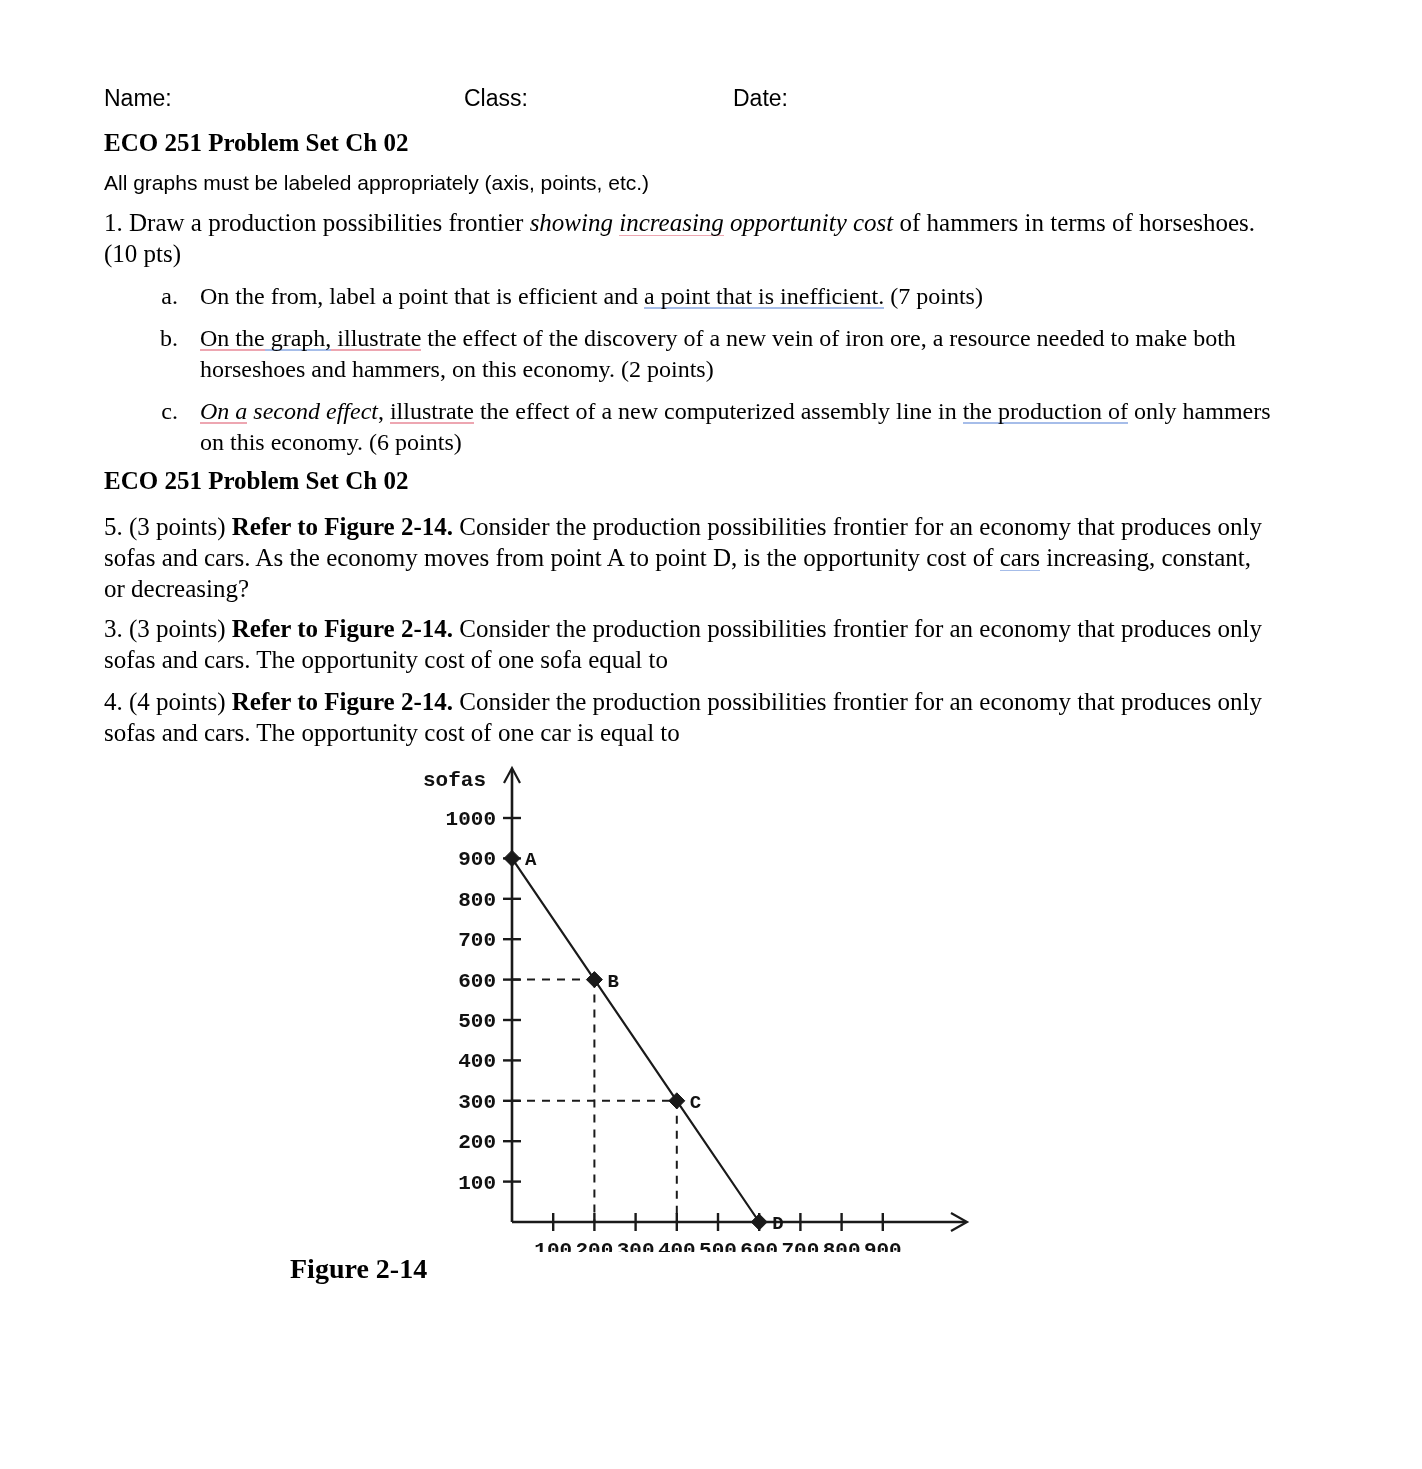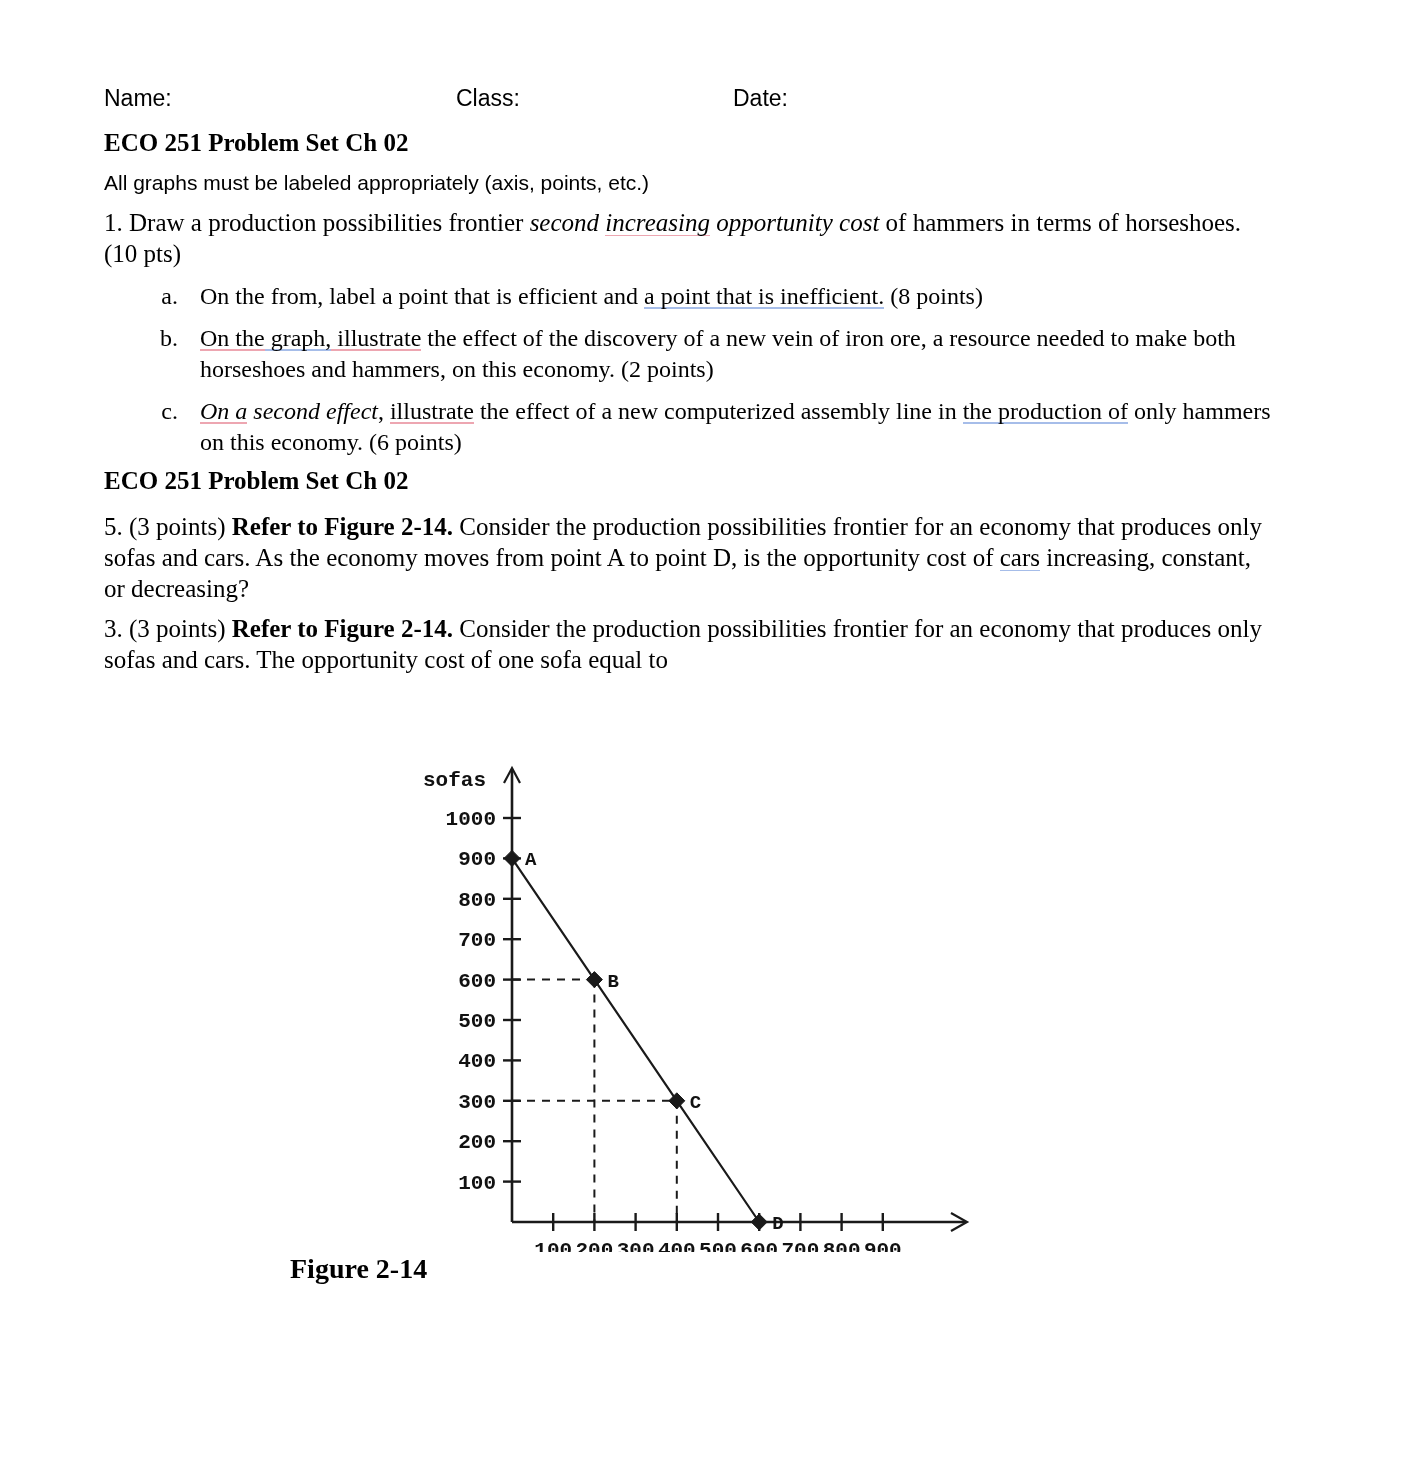--- a/index.html
+++ b/index.html
@@ -29,21 +29,21 @@
     left: 104px;
     top: 82px;
     width: 1200px;
     height: 32px;
     font-family: "Liberation Sans", sans-serif;
     font-size: 23px;
     line-height: 32px;
     white-space: nowrap;
   }
   .hdr-name { position: absolute; left: 0px;   top: 0; }
-  .hdr-class{ position: absolute; left: 352px; top: 0; text-align: center; }
+  .hdr-class{ position: absolute; left: 360px; top: 0; text-align: center; }
   .hdr-date { position: absolute; left: 629px; top: 0; }
 
   .doc-title {
     position: absolute;
     left: 104px;
     top: 128px;
     font-family: "Liberation Serif", serif;
     font-weight: bold;
     font-size: 25px;
     line-height: 30px;
@@ -163,44 +163,45 @@
   <div class="hdr-row">
     <span class="hdr-name">Name:</span>
     <span class="hdr-class">Class:</span>
     <span class="hdr-date">Date:</span>
   </div>
 
   <div class="doc-title">ECO 251 Problem Set Ch 02</div>
   <div class="doc-subtitle">All graphs must be labeled appropriately (axis, points, etc.)</div>
 
   <div class="q q1">
-    <span>1.</span><span> </span><span>Draw a production possibilities frontier </span><i class="it">second </i><i class="it u-pink">increasing</i><i class="it"> opportunity cost</i><span> of hammers in terms of horseshoes. (10 pts)</span>
+    <span>1.</span><span> </span><span>Draw a production possibilities frontier </span><i class="it">showing </i><i class="it u-pink">increasing</i><i class="it"> opportunity cost</i><span> of hammers in terms of horseshoes. (10 pts)</span>
   </div>
 
   <div class="listitem item-a">
     <span class="li-marker">a.</span>
-    <span class="li-body"><span>On the from, label a point that is efficient and </span><span class="u-blue">a point that is inefficient.</span><span> (8 points)</span></span>
+    <span class="li-body"><span>On the from, label a point that is efficient and </span><span class="u-blue">a point that is inefficient.</span><span> (7 points)</span></span>
   </div>
 
   <div class="listitem item-b">
     <span class="li-marker">b.</span>
     <span class="li-body"><span class="u-pink">On the</span><span class="u-blue"> graph,</span><span class="u-pink"> illustrate</span><span> the effect of the discovery of a new vein of iron ore, a resource needed to make both horseshoes and hammers, on this economy. (2 points)</span></span>
   </div>
 
   <div class="listitem item-c">
     <span class="li-marker">c.</span>
     <span class="li-body"><i class="it u-pink">On a</i><i class="it"> second effect</i><span>, </span><span class="u-pink">illustrate</span><span> the effect of a new computerized assembly line in </span><span class="u-blue">the production of</span><span> only hammers on this economy. (6 points)</span></span>
   </div>
 
   <div class="section-title">ECO 251 Problem Set Ch 02</div>
 
   <div class="q q2"><span>5. (3 points) </span><b class="bd">Refer to Figure 2-14.</b><span> Consider the production possibilities frontier for an economy that produces only sofas and cars. As the economy moves from point A to point D, is the opportunity cost of </span><span class="u-blue">cars</span><span> increasing, constant, or decreasing?</span></div>
 
   <div class="q q3"><span>3. (3 points) </span><b class="bd">Refer to Figure 2-14.</b><span> Consider the production possibilities frontier for an economy that produces only sofas and cars. The opportunity cost of one sofa equal to</span></div>
 
+  <div class="q q4"><span>4. (4 points) </span><b class="bd">Refer to Figure 2-14.</b><span> Consider the production possibilities frontier for an economy that produces only sofas and cars. The opportunity cost of one car is equal to</span></div>
 
   <div class="figure-wrap">
     <svg class="chart-svg" id="ppf-chart" width="560" height="500" viewBox="0 0 560 500">
 
     <line x1="92" y1="18" x2="92" y2="470" stroke="#1a1a1a" stroke-width="2.6"></line>
         <path d="M 84 31 L 92 16 L 100 31" fill="none" stroke="#1a1a1a" stroke-width="2.2"></path>
         <line x1="92" y1="470" x2="545" y2="470" stroke="#1a1a1a" stroke-width="2.6"></line>
         <path d="M 531 461 L 547 470 L 531 479" fill="none" stroke="#1a1a1a" stroke-width="2.2"></path>
         <line x1="83" y1="429.6" x2="101" y2="429.6" stroke="#1a1a1a" stroke-width="2.4"></line>
         <text x="76" y="436.6" text-anchor="end" class="mono-axis">100</text>

